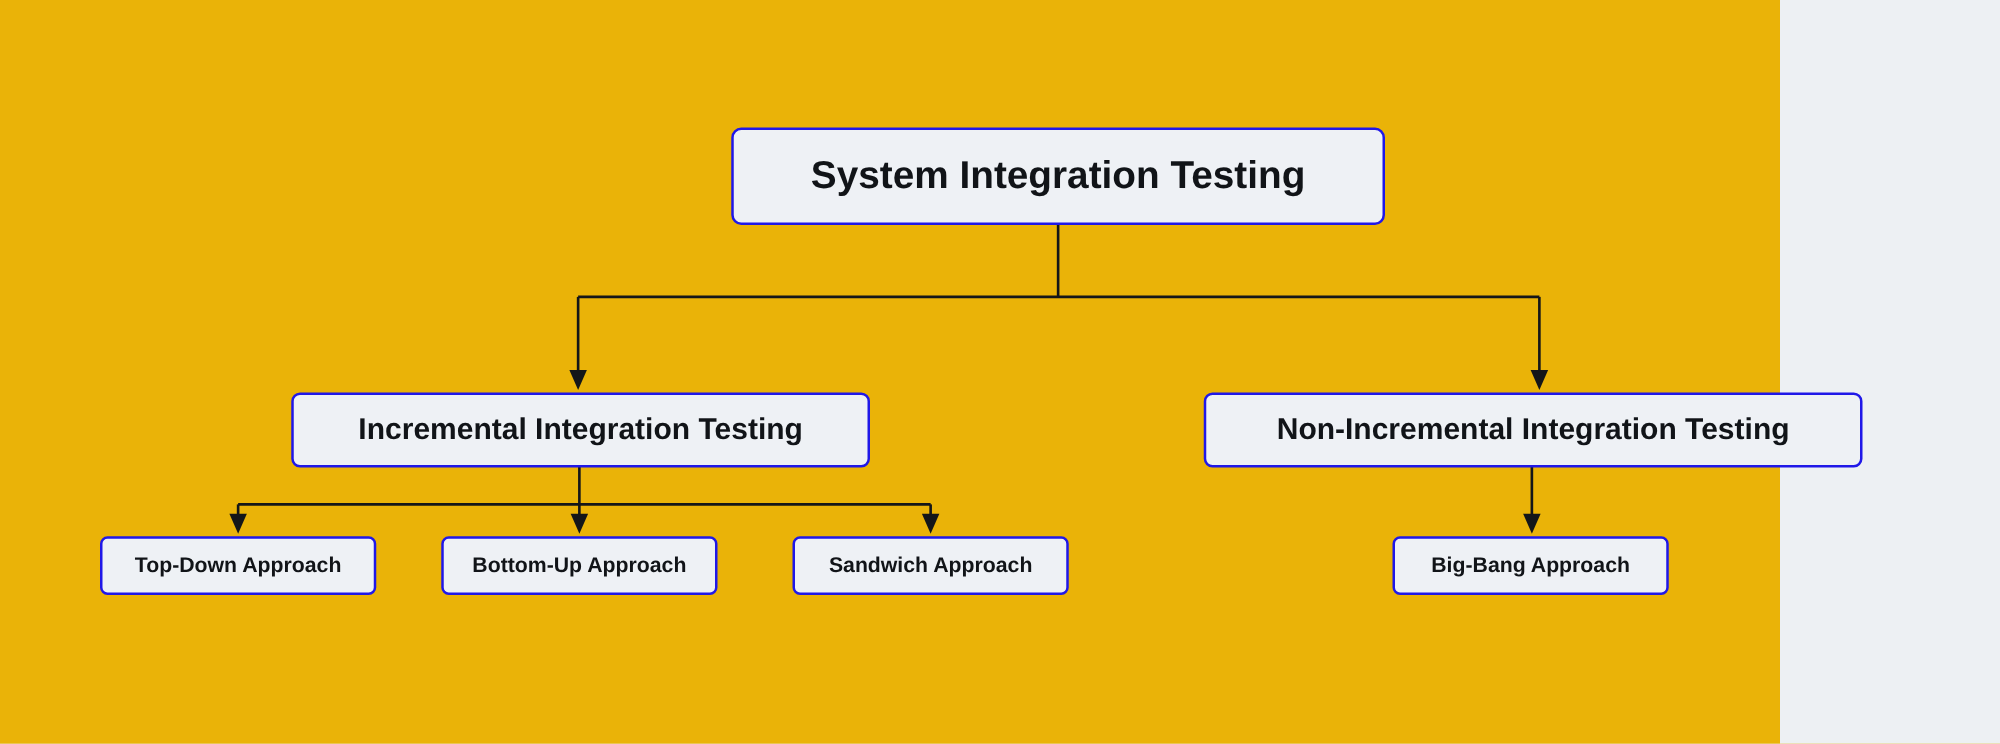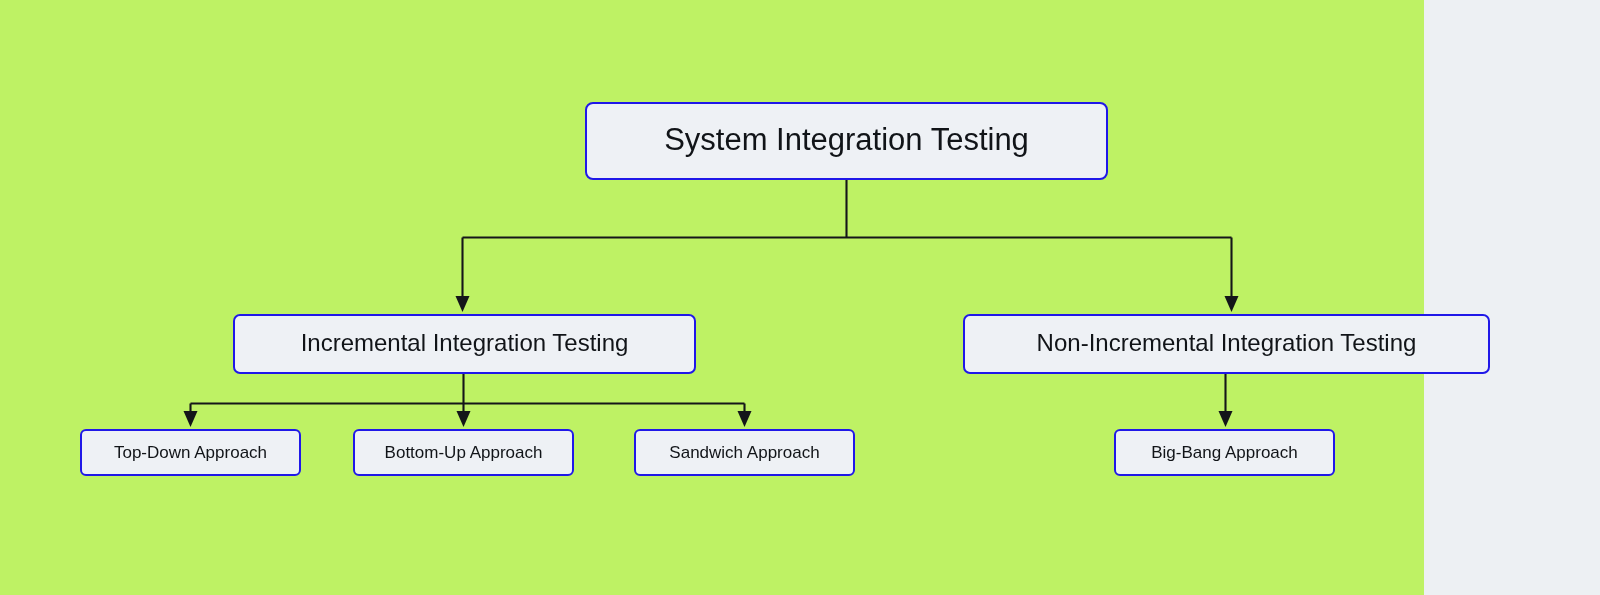--- a/index.html
+++ b/index.html
@@ -10,21 +10,22 @@
     width: 1600px;
     height: 595px;
     background: #edf0f3;
     font-family: "Liberation Sans", sans-serif;
     overflow: hidden;
   }
   #diagram-root {
     position: relative;
     width: 1424px;
     height: 595px;
-    background: #bef264;
+    background: #eab308;
+    font-weight: bold;
   }
   svg.flow-canvas {
     position: absolute;
     top: 0;
     left: 0;
     width: 1600px;
     height: 595px;
     display: block;
   }
   .node-box {

